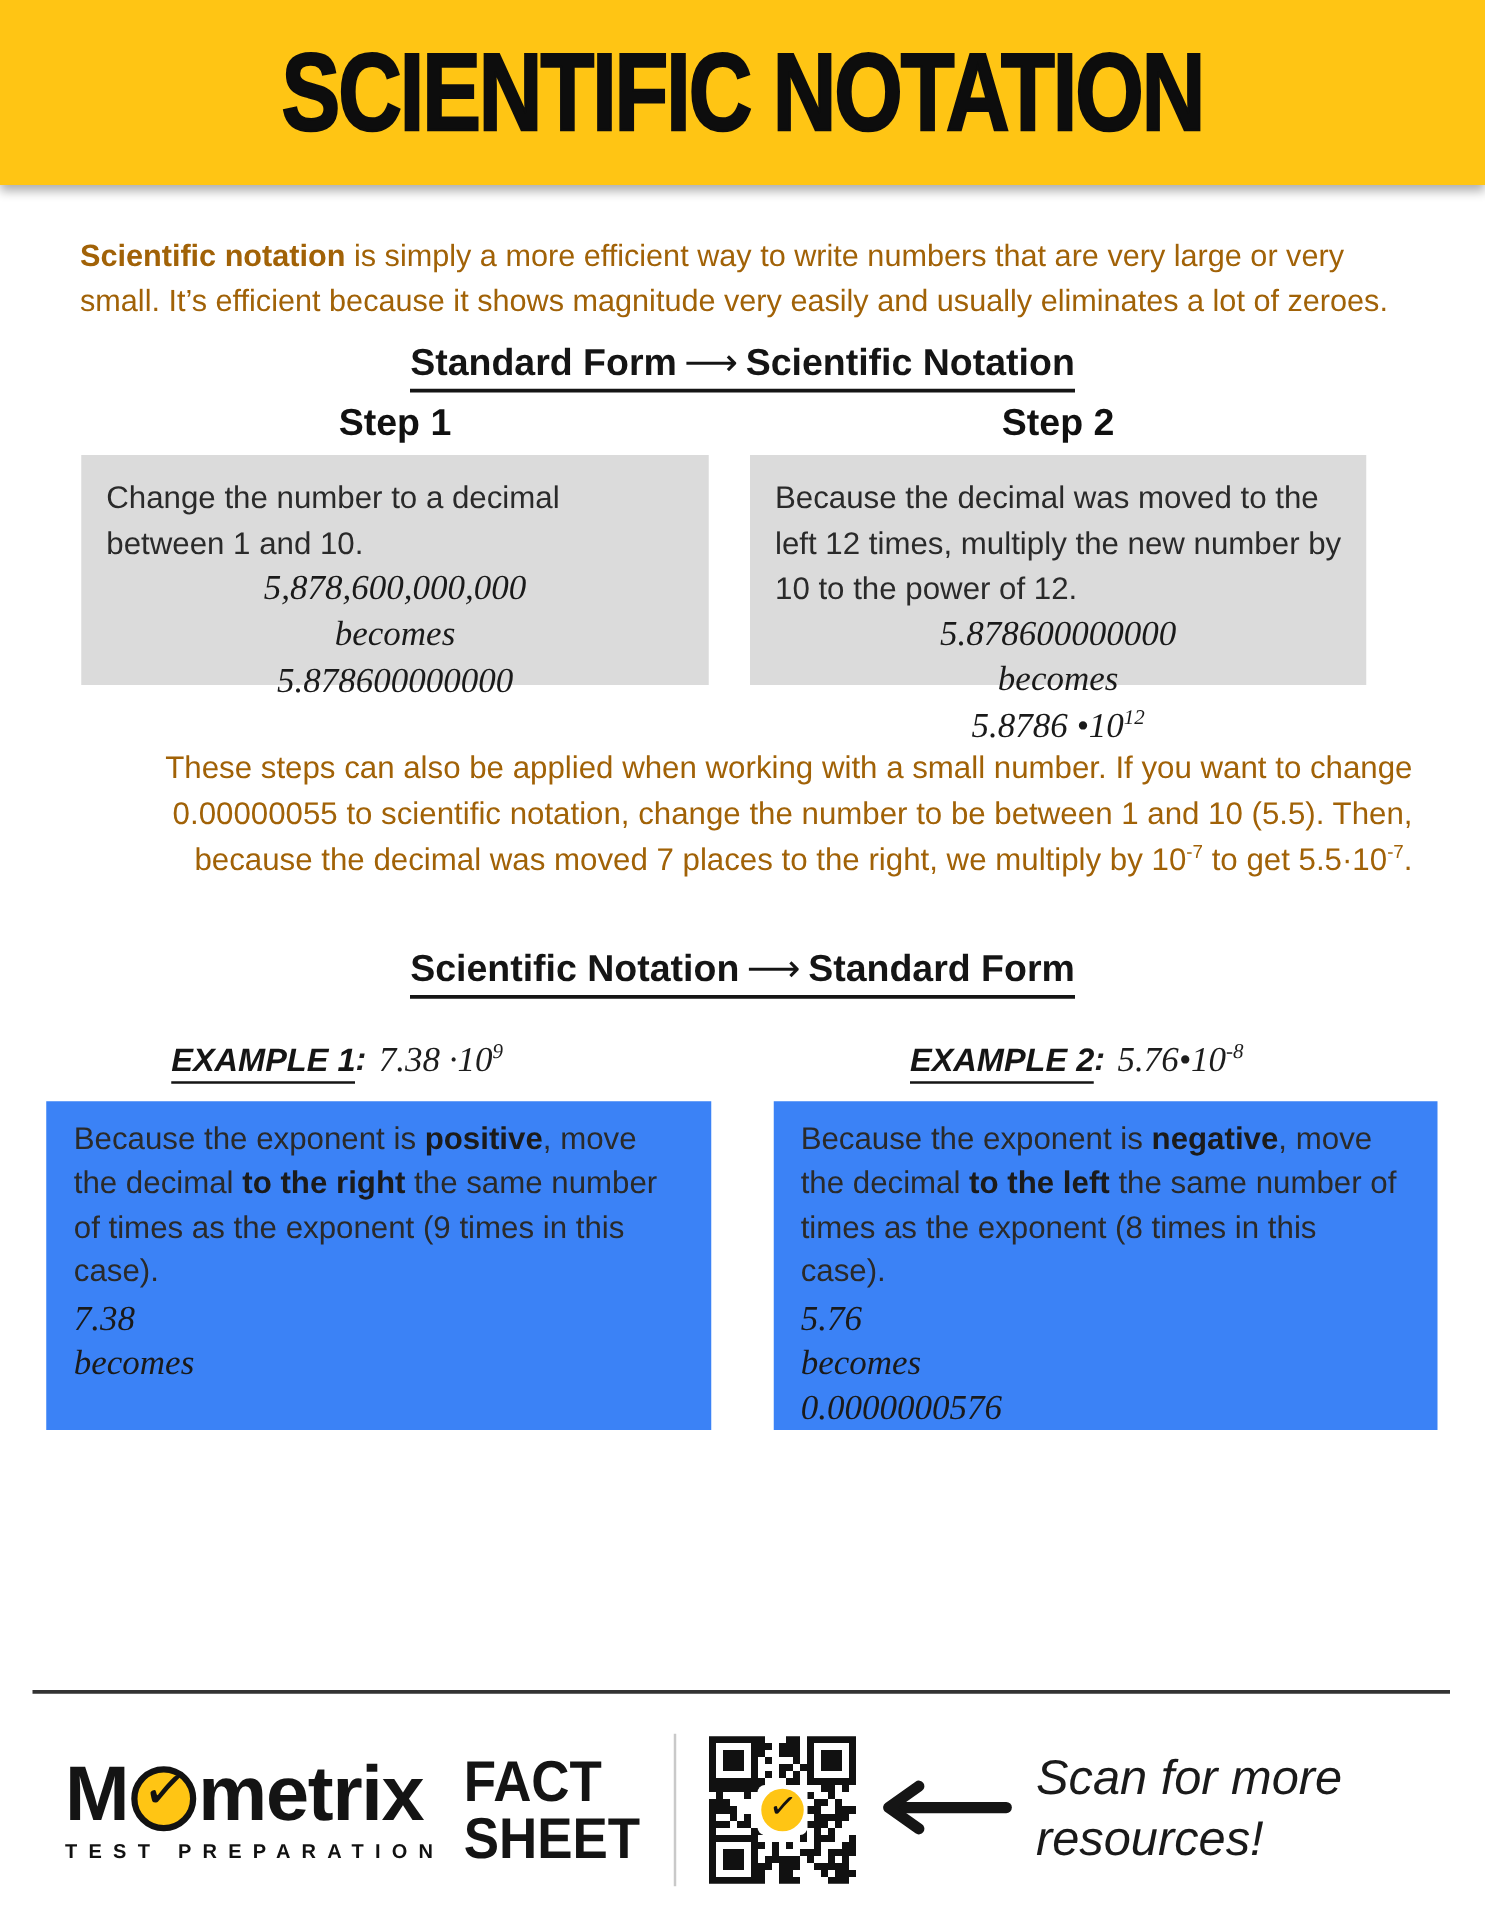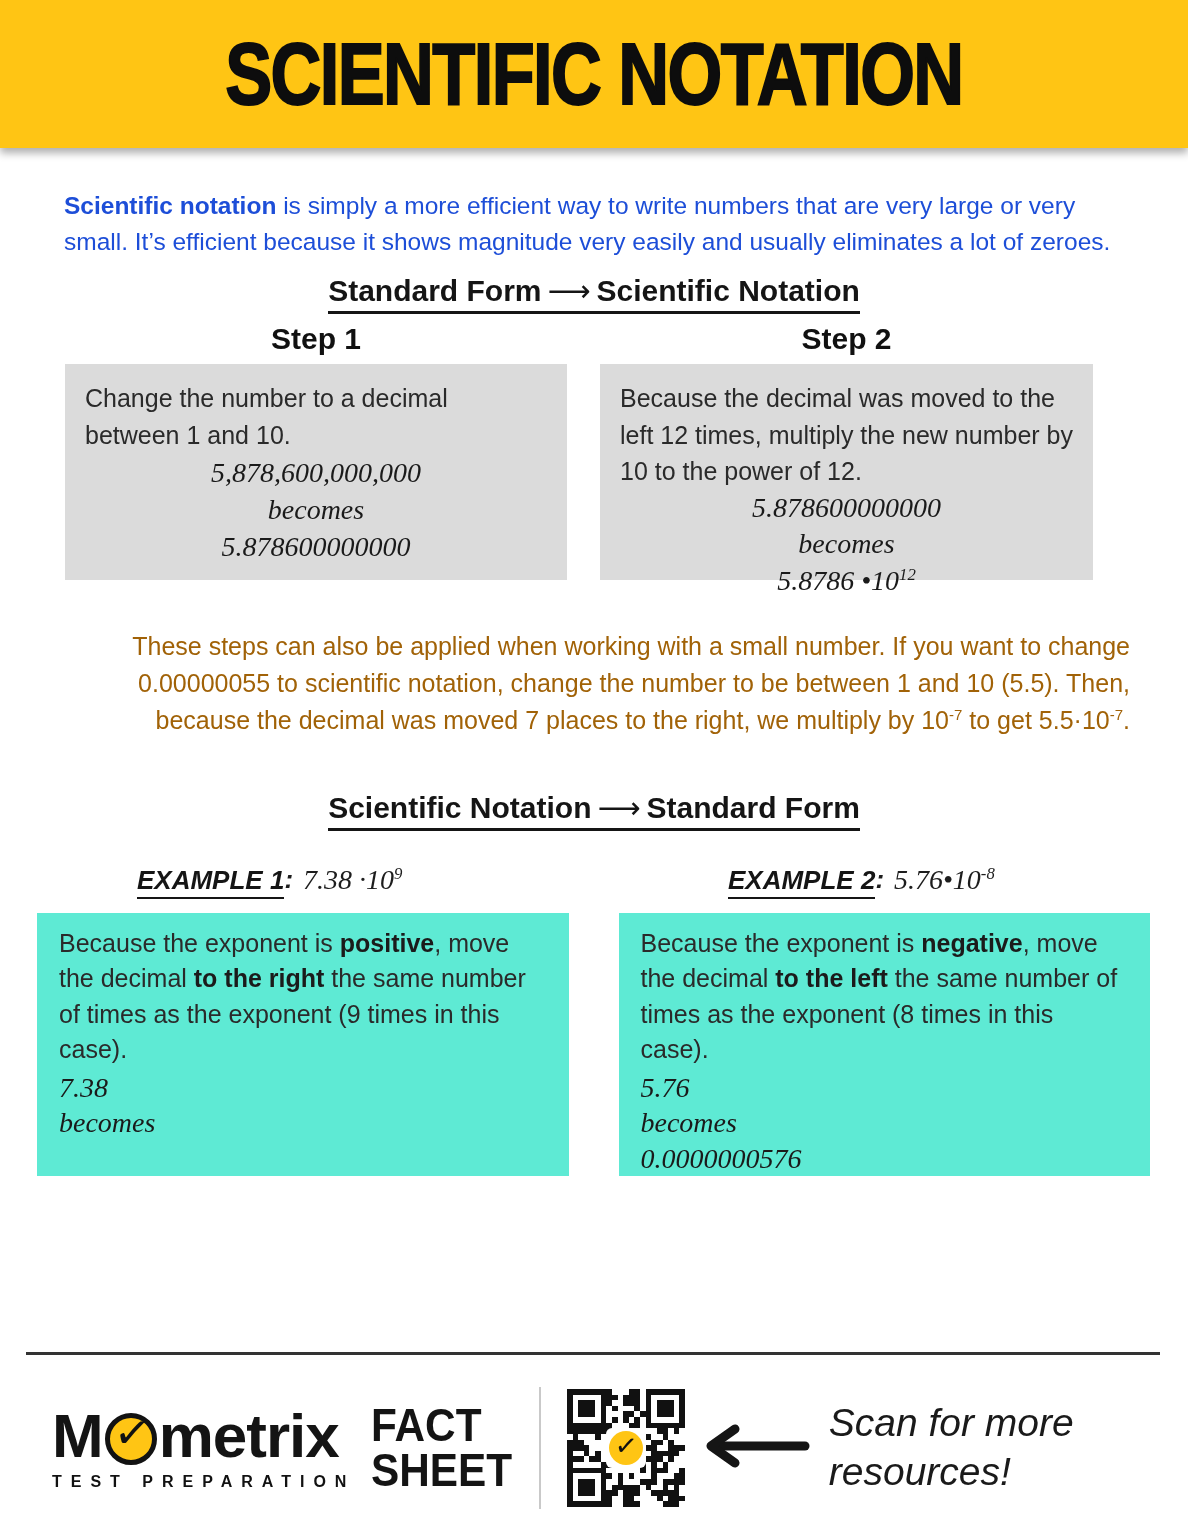--- a/index.html
+++ b/index.html
@@ -14,21 +14,21 @@
     height:148px; background:#ffc514; display:flex; align-items:center; justify-content:center;
     box-shadow:0 5px 8px rgba(0,0,0,0.32); position:relative; z-index:2;
   }
   .banner-title {
     font-size:88px; font-weight:bold; color:#0d0d0d; white-space:nowrap;
     letter-spacing:-2px; transform:scaleX(0.80); -webkit-text-stroke:2px #0d0d0d;
   }
 
   
   .intro {
-    margin:40px 64px 0 64px; font-size:24.5px; line-height:1.45; color:#1d4ed8;
+    margin:40px 64px 0 64px; font-size:24.5px; line-height:1.45; color:#a16207;
   }
   .intro b { font-weight:bold; }
 
   
   .sec-heading { text-align:center; margin-top:14px; }
   .sec-heading.second { margin-top:52px; }
   .sec-heading .u {
     display:inline-block; font-size:30px; font-weight:bold; color:#151515;
     border-bottom:3px solid #151515; padding-bottom:3px;
   }
@@ -45,40 +45,40 @@
     font-family:"Liberation Serif", serif; font-style:italic; font-size:28px; padding-left:10px;
   }
   .ex-val sup, .result sup, .note sup { font-size:0.60em; }
 
   
   .steps-row { display:flex; margin:8px 95px 0 65px; gap:33px; }
   .step-col:nth-child(1) { width:502px; }
   .step-col:nth-child(2) { width:493px; }
   .step-title { text-align:center; font-size:30px; font-weight:bold; margin-bottom:8px; color:#111; }
   .step-box {
-    background:#dbdbdb; height:216px; padding:16px 20px 14px 20px;
+    background:#dbdbdb; height:184px; padding:16px 20px 14px 20px;
     display:flex; flex-direction:column; font-size:25px; line-height:1.46; color:#2a2a2a;
   }
   .numbers {
     margin-top:auto; text-align:center; font-family:"Liberation Serif", serif;
     font-style:italic; font-size:28px; line-height:1.32; color:#1a1a1a;
   }
 
   
   .note { margin:48px 58px 0 60px; font-size:25px; line-height:1.47; color:#a16207;text-align:right; }
 
   
   .examples-labels { display:flex; margin:32px 38px 0 37px; gap:34px; }
   .examples-labels .lbl-cell { flex:1; }
   .examples-labels .lbl-cell:nth-child(1) { padding-left:100px; }
   .examples-labels .lbl-cell:nth-child(2) { padding-left:135px; }
   .examples-row { display:flex; margin:14px 38px 0 37px; gap:50px; }
   .ex-col { flex:1; }
   .ex-box {
-    background:#5eead4; height:263px; padding:13px 22px 8px 22px;
+    background:#3b82f6; height:263px; padding:13px 22px 8px 22px;
     font-size:25px; line-height:1.42; color:#2a2a2a;
   }
   .ex-box b { font-weight:bold; color:#1b1b1b; }
   .ex-numbers {
     text-align:left; font-family:"Liberation Serif", serif; font-style:italic;
     font-size:28px; line-height:1.28; color:#1a1a1a; margin-top:2px;
   }
 
   
   .footer { position:absolute; left:0; top:1352px; width:1188px; }

